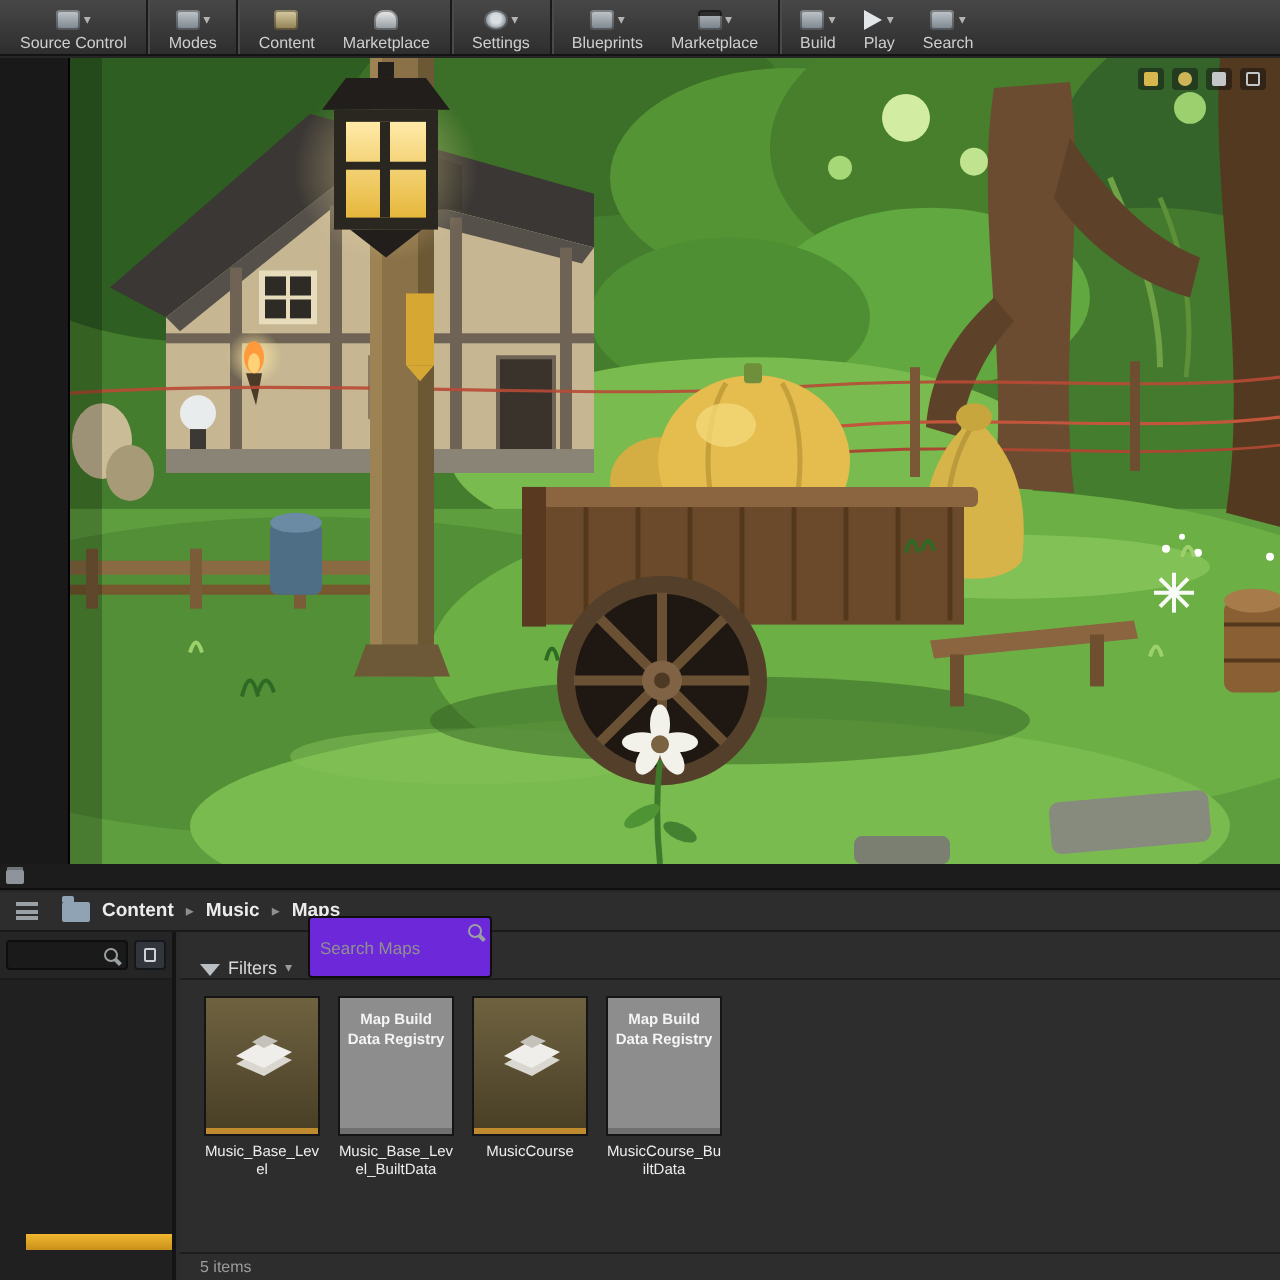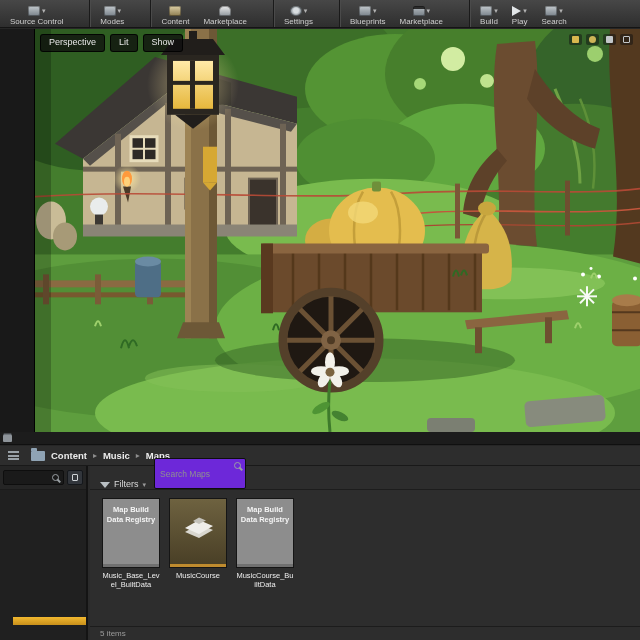--- a/index.html
+++ b/index.html
@@ -3,21 +3,21 @@
 <meta charset="utf-8">
 <style>
   * { margin:0; padding:0; box-sizing:border-box; }
   html,body { width:640px; height:640px; overflow:hidden; }
   body { font-family:"Liberation Sans","DejaVu Sans",sans-serif; background:#1f1f1f; }
   #root { position:relative; width:640px; height:640px; background:#262626; overflow:hidden; }
 
   
   .toolbar { position:absolute; top:0; left:0; right:0; height:28px;
     background:linear-gradient(#474747,#2e2e2e); border-bottom:1px solid #141414;
-    display:flex; align-items:flex-start; overflow:hidden;gap:16px; }
+    display:flex; align-items:center; overflow:hidden; }
   .tb-group { display:flex; align-items:flex-end; height:28px; padding:0 3px; }
   .tb-group + .tb-group { border-left:1px solid #1a1a1a; box-shadow:inset 1px 0 0 #4a4a4a; }
   .tb-item { display:flex; flex-direction:column; align-items:center; padding:2px 7px 2px; cursor:default; }
   .tb-iconrow { display:flex; align-items:center; gap:2px; height:11px; margin-bottom:2px; }
   .tb-icon { width:12px; height:10px; border-radius:2px;
     background:linear-gradient(#c3c9cd,#79828a); box-shadow:inset 0 0 0 1px rgba(0,0,0,.35); }
   .ic-content { background:linear-gradient(#dccfa6,#8d7c50); }
   .ic-marketplace { background:linear-gradient(#ececec,#8f969c); border-radius:5px 5px 2px 2px; }
   .ic-settings { border-radius:50%; background:radial-gradient(circle at 50% 45%,#d8dde0 0 30%,#7c858c 70%); }
   .ic-cinematics { background:linear-gradient(#2c2c2c,#2c2c2c) 0 0/12px 3px no-repeat, linear-gradient(#b9bfc4,#767f86); }
@@ -333,25 +333,20 @@
           <ellipse cx="286" cy="343" rx="10" ry="5"></ellipse>
           <ellipse cx="304" cy="343" rx="10" ry="5"></ellipse>
           <ellipse cx="289" cy="351" rx="5" ry="9" transform="rotate(30 289 351)"></ellipse>
           <ellipse cx="301" cy="351" rx="5" ry="9" transform="rotate(-30 301 351)"></ellipse>
         </g>
         <circle cx="295" cy="344" r="4.5" fill="#7a6340"></circle>
 
         <rect width="16" height="404" fill="#000000" opacity="0.22"></rect>
       </svg>
 
-      <div class="vp-buttons">
-        <div class="vp-btn">Perspective</div>
-        <div class="vp-btn">Lit</div>
-        <div class="vp-btn">Show</div>
-      </div>
       <div class="vp-corner">
         <div class="vpi vpi-a"></div>
         <div class="vpi vpi-b"></div>
         <div class="vpi vpi-c"></div>
         <div class="vpi vpi-d"></div>
       </div>
     </div>
   </div>
 
   <div class="tabstrip">
@@ -389,46 +384,57 @@
           <span>Filters</span>
           <span class="chev">▾</span>
         </div>
         <div class="cb-search">
           <input type="text" placeholder="Search Maps" style="">
           <span class="mag"></span>
         </div>
       </div>
 
       <div class="grid">
-
-        <div class="tile">
-          <div class="thumb thumb-data">
-            <div class="data-text">Map Build Data Registry</div>
-            <div class="stripe stripe-data"></div>
-          </div>
-          <div class="tile-label">Music_Base_Level_BuiltData</div>
-        </div>
-
         <div class="tile">
           <div class="thumb thumb-level">
             <svg class="lvl-icon" viewBox="0 0 40 34" width="40" height="34">
               <polygon points="6,22 20,14 34,20 20,28" fill="#d9d7cf"></polygon>
               <polygon points="6,18 20,10 34,16 20,24" fill="#efeeea"></polygon>
               <polygon points="14,11 20,7.5 27,10.5 20,14" fill="#c4c2ba"></polygon>
             </svg>
             <div class="stripe stripe-level"></div>
           </div>
-          <div class="tile-label">MusicCourse</div>
+          <div class="tile-label">Music_Base_Level</div>
         </div>
 
         <div class="tile">
           <div class="thumb thumb-data">
             <div class="data-text">Map Build Data Registry</div>
             <div class="stripe stripe-data"></div>
           </div>
+          <div class="tile-label">Music_Base_Level_BuiltData</div>
+        </div>
+
+        <div class="tile">
+          <div class="thumb thumb-level">
+            <svg class="lvl-icon" viewBox="0 0 40 34" width="40" height="34">
+              <polygon points="6,22 20,14 34,20 20,28" fill="#d9d7cf"></polygon>
+              <polygon points="6,18 20,10 34,16 20,24" fill="#efeeea"></polygon>
+              <polygon points="14,11 20,7.5 27,10.5 20,14" fill="#c4c2ba"></polygon>
+            </svg>
+            <div class="stripe stripe-level"></div>
+          </div>
+          <div class="tile-label">MusicCourse</div>
+        </div>
+
+        <div class="tile">
+          <div class="thumb thumb-data">
+            <div class="data-text">Map Build Data Registry</div>
+            <div class="stripe stripe-data"></div>
+          </div>
           <div class="tile-label">MusicCourse_BuiltData</div>
         </div>
       </div>
 
       <div class="cb-status">
         <span>5 items</span>
       </div>
     </div>
 
   </div>

